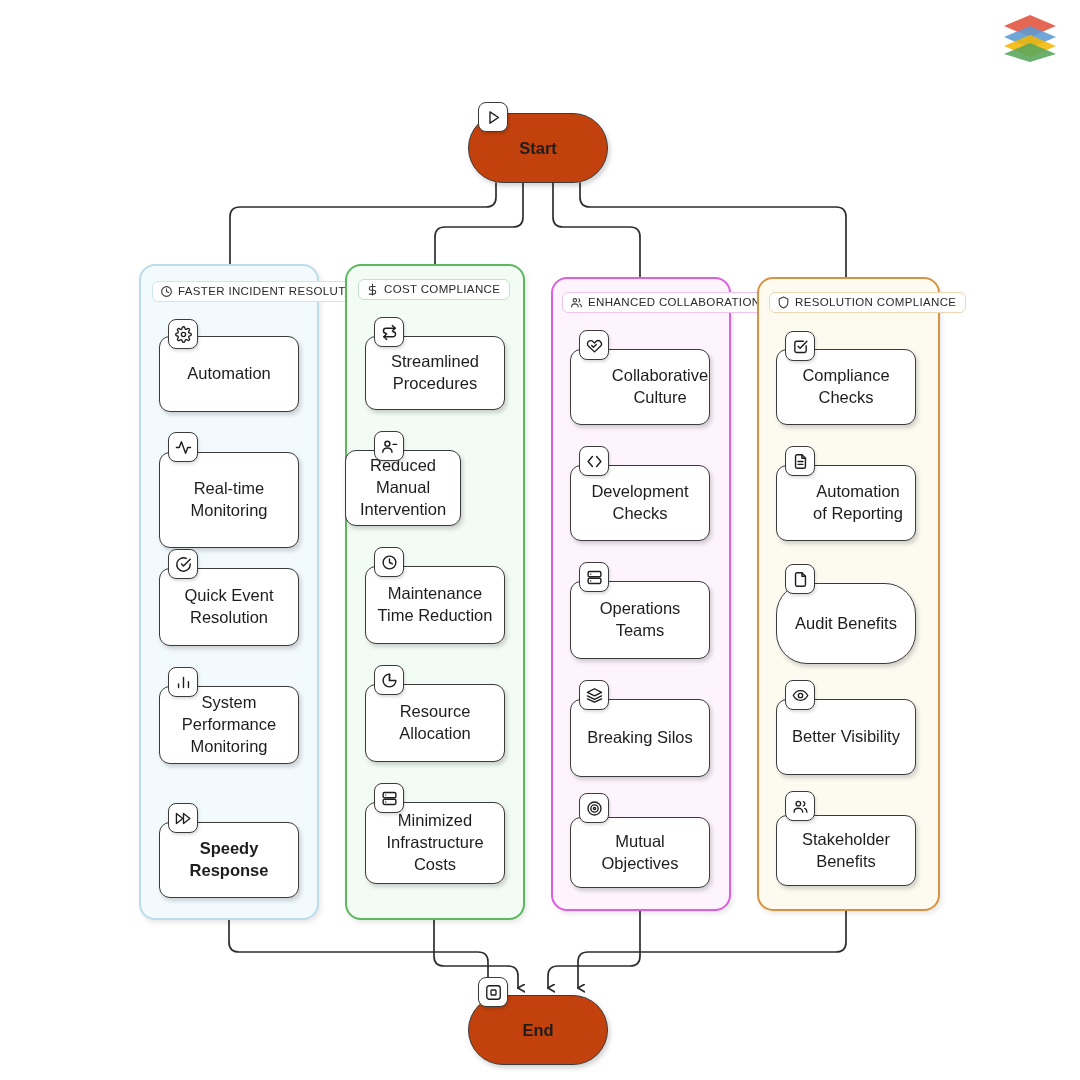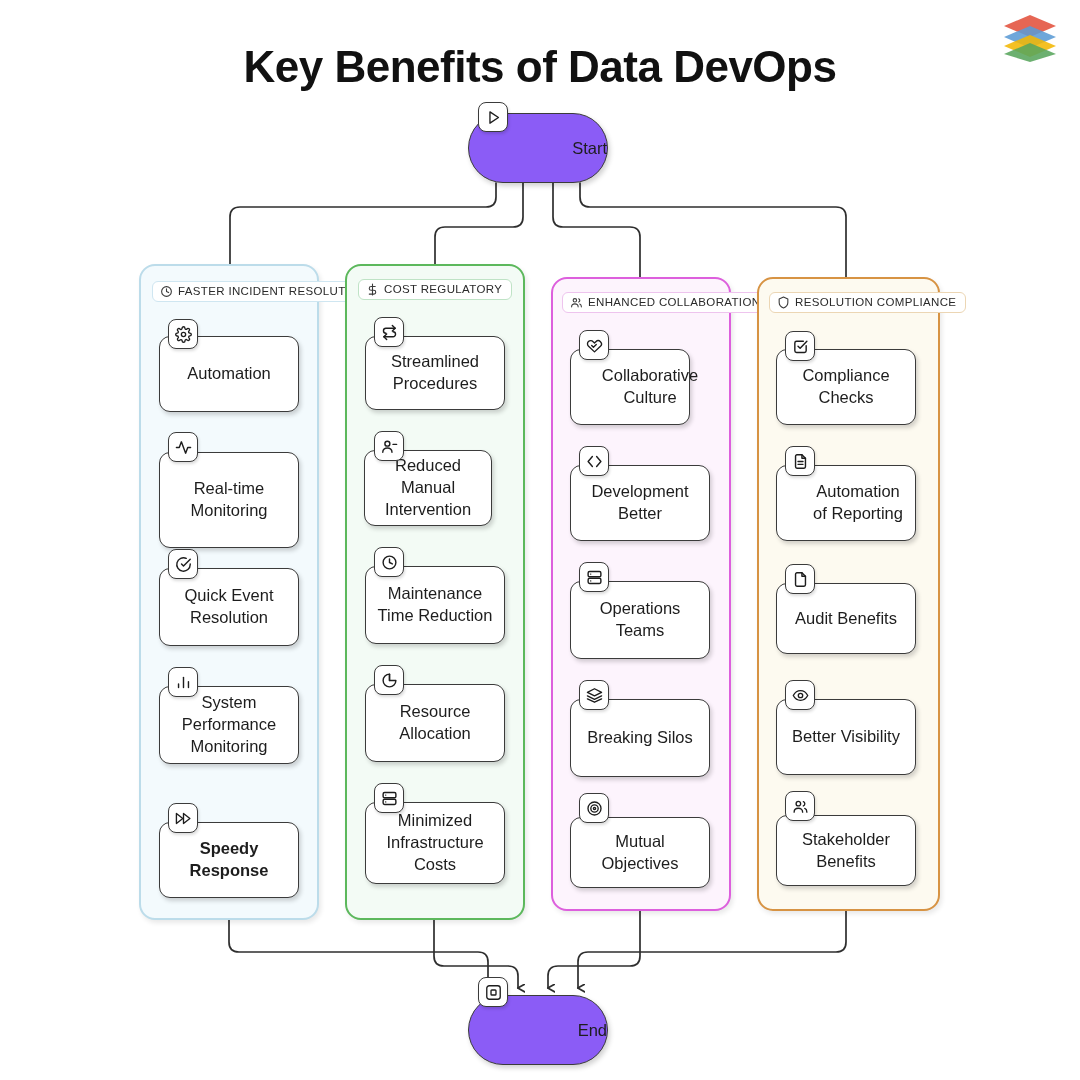--- a/index.html
+++ b/index.html
@@ -64,26 +64,26 @@
     color:#1d1d1d;
     line-height:1.32;
     padding:4px 8px;
   }
   .node span{display:block;}
 
   
   .terminal{
     position:absolute;
     box-sizing:border-box;
-    background:#8b5cf6;
+    background:#c2410c;
     border:1.6px solid #3b3b3b;
     border-radius:42px;
     box-shadow:2px 3px 5px rgba(0,0,0,0.18);
-    display:flex;align-items:center;justify-content:flex-end;
-    font-size:16.5px;color:#1d1d1d;
+    display:flex;align-items:center;justify-content:center;
+    font-size:16.5px;color:#1d1d1d;font-weight:bold;
   }
 
   
   .badge{
     position:absolute;
     width:30px;height:30px;
     box-sizing:border-box;
     background:#ffffff;
     border:1.6px solid #3b3b3b;
     border-radius:8px;
@@ -91,21 +91,20 @@
     box-shadow:1px 2px 3px rgba(0,0,0,0.14);
     z-index:5;
   }
   .badge svg{display:block;}
 </style>
 </head>
 <body>
 
 <div id="stage">
 
-  <div id="title">Key Benefits of Data DevOps</div>
 
   <div id="logo">
     <svg width="62" height="50" viewBox="0 0 62 50">
       <polygon points="31,2 57,13 31,24 5,13" fill="#e2513c" opacity="0.88"></polygon>
       <polygon points="31,13 57,24 31,35 5,24" fill="#5b9bd5" opacity="0.88"></polygon>
       <polygon points="31,22 57,33 31,44 5,33" fill="#f2b705" opacity="0.88"></polygon>
       <polygon points="31,30 57,41 31,49 5,41" fill="#58a55c" opacity="0.88"></polygon>
     </svg>
   </div>
 
@@ -177,21 +176,21 @@
   </div>
 
   <div class="panel" style="left:345px;top:264px;width:180px;height:656px;border-color:#5cb85c;background:#f3fbf5;"></div>
   <div class="panel-label" style="left:358px;top:279px;border-color:#bfe3c6;">
     <span>
       <svg width="13" height="13" viewBox="0 0 24 24" fill="none" stroke="#3a3a3a" stroke-width="2" stroke-linecap="round" stroke-linejoin="round">
         <line x1="12" y1="2" x2="12" y2="22"></line>
         <path d="M17,6.5H9.5a3.5,3.5 0 0 0 0,7h5a3.5,3.5 0 0 1 0,7H6"></path>
       </svg>
     </span>
-    <span>COST REGULATORY</span>
+    <span>COST COMPLIANCE</span>
   </div>
 
   <div class="panel" style="left:551px;top:277px;width:180px;height:634px;border-color:#dd5fdd;background:#fdf4fd;"></div>
   <div class="panel-label" style="left:562px;top:292px;border-color:#eec4ee;">
     <span>
       <svg width="13" height="13" viewBox="0 0 24 24" fill="none" stroke="#3a3a3a" stroke-width="2" stroke-linecap="round" stroke-linejoin="round">
         <circle cx="9" cy="8" r="3.2"></circle>
         <path d="M3,20c0-3.3 2.7-5.5 6-5.5s6,2.2 6,5.5"></path>
         <path d="M16,5.2a3.2,3.2 0 0 1 0,6"></path>
         <path d="M18,14.8c2,0.8 3,2.6 3,5.2"></path>
@@ -265,21 +264,21 @@
   </div>
   <div class="badge" style="left:374px;top:317px;">
     <svg width="17" height="17" viewBox="0 0 24 24" fill="none" stroke="#1d1d1d" stroke-width="2" stroke-linecap="round" stroke-linejoin="round">
       <polyline points="16,2 20,6 16,10"></polyline>
       <path d="M20,6H7a3.5,3.5 0 0 0 0,7"></path>
       <polyline points="8,22 4,18 8,14"></polyline>
       <path d="M4,18h13a3.5,3.5 0 0 0 0-7"></path>
     </svg>
   </div>
 
-  <div class="node" style="left:364px;top:450px;width:128px;height:76px;">
+  <div class="node" style="left:345px;top:450px;width:116px;height:76px;">
     <span>Reduced Manual Intervention</span>
   </div>
   <div class="badge" style="left:374px;top:431px;">
     <svg width="17" height="17" viewBox="0 0 24 24" fill="none" stroke="#1d1d1d" stroke-width="2" stroke-linecap="round" stroke-linejoin="round">
       <circle cx="9" cy="8" r="3.5"></circle>
       <path d="M2.5,20c0-3.6 2.9-6 6.5-6s6.5,2.4 6.5,6"></path>
       <line x1="17" y1="9" x2="22" y2="9"></line>
     </svg>
   </div>
 
@@ -308,32 +307,32 @@
   </div>
   <div class="badge" style="left:374px;top:783px;">
     <svg width="17" height="17" viewBox="0 0 24 24" fill="none" stroke="#1d1d1d" stroke-width="2" stroke-linecap="round" stroke-linejoin="round">
       <rect x="3" y="3.5" width="18" height="7.5" rx="2"></rect>
       <rect x="3" y="13" width="18" height="7.5" rx="2"></rect>
       <line x1="6.6" y1="7.2" x2="6.7" y2="7.2"></line>
       <line x1="6.6" y1="16.8" x2="6.7" y2="16.8"></line>
     </svg>
   </div>
 
-  <div class="node" style="left:570px;top:349px;width:120px;height:76px;padding-left:48px;">
+  <div class="node" style="left:570px;top:349px;width:140px;height:76px;padding-left:48px;">
     <span>Collaborative Culture</span>
   </div>
   <div class="badge" style="left:579px;top:330px;">
     <svg width="17" height="17" viewBox="0 0 24 24" fill="none" stroke="#1d1d1d" stroke-width="1.9" stroke-linecap="round" stroke-linejoin="round">
       <path d="M20.4,6.6a4.6,4.6 0 0 0-6.5,0L12,8.5l-1.9-1.9a4.6,4.6 0 1 0-6.5,6.5L12,21l8.4-7.9a4.6,4.6 0 0 0,0-6.5Z"></path>
       <path d="M8,12l2.5,2.5 4-4"></path>
     </svg>
   </div>
 
   <div class="node" style="left:570px;top:465px;width:140px;height:76px;">
-    <span>Development Better</span>
+    <span>Development Checks</span>
   </div>
   <div class="badge" style="left:579px;top:446px;">
     <svg width="17" height="17" viewBox="0 0 24 24" fill="none" stroke="#1d1d1d" stroke-width="2" stroke-linecap="round" stroke-linejoin="round">
       <polyline points="9,5 3,12 9,19"></polyline>
       <polyline points="15,5 21,12 15,19"></polyline>
     </svg>
   </div>
 
   <div class="node" style="left:570px;top:581px;width:140px;height:78px;">
     <span>Operations Teams</span>
@@ -384,21 +383,21 @@
   </div>
   <div class="badge" style="left:785px;top:446px;">
     <svg width="17" height="17" viewBox="0 0 24 24" fill="none" stroke="#1d1d1d" stroke-width="2" stroke-linecap="round" stroke-linejoin="round">
       <path d="M14,2.5H7A2,2 0 0 0,5,4.5v15a2,2 0 0 0,2,2h10a2,2 0 0 0,2-2V7.5Z"></path>
       <polyline points="14,2.5 14,7.5 19,7.5"></polyline>
       <line x1="8.5" y1="12" x2="15.5" y2="12"></line>
       <line x1="8.5" y1="16" x2="15.5" y2="16"></line>
     </svg>
   </div>
 
-  <div class="node" style="left:776px;top:583px;width:140px;height:71px;">
+  <div class="node" style="left:776px;top:583px;width:140px;height:81px;border-radius:31px;">
     <span>Audit Benefits</span>
   </div>
   <div class="badge" style="left:785px;top:564px;">
     <svg width="17" height="17" viewBox="0 0 24 24" fill="none" stroke="#1d1d1d" stroke-width="2" stroke-linecap="round" stroke-linejoin="round">
       <path d="M14,2.5H7A2,2 0 0 0,5,4.5v15a2,2 0 0 0,2,2h10a2,2 0 0 0,2-2V7.5Z"></path>
       <polyline points="14,2.5 14,7.5 19,7.5"></polyline>
     </svg>
   </div>
 
   <div class="node" style="left:776px;top:699px;width:140px;height:76px;">

